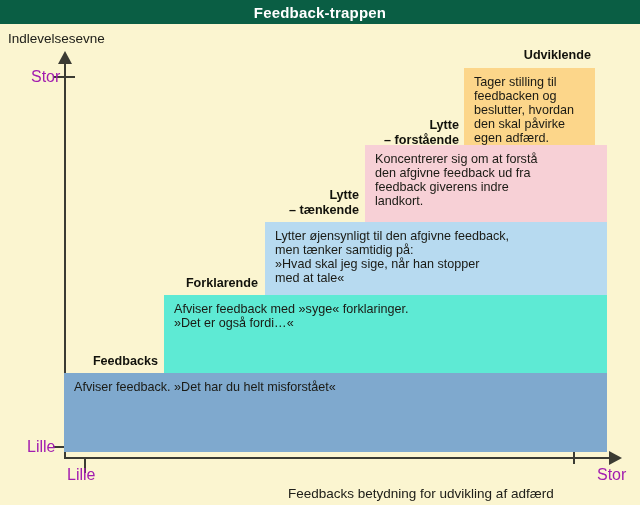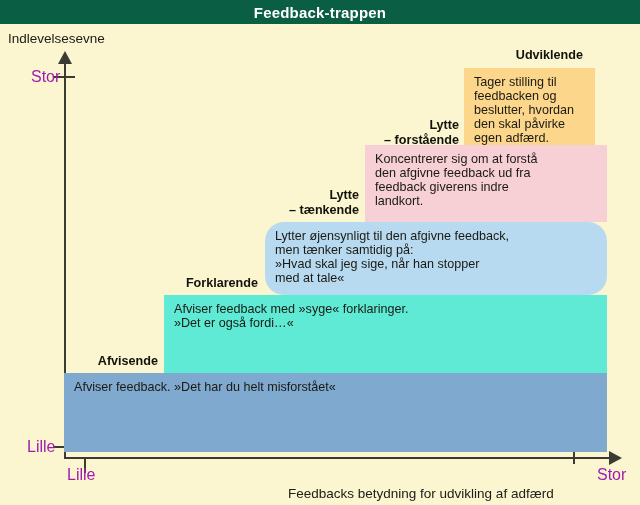--- a/index.html
+++ b/index.html
@@ -138,21 +138,21 @@
   .step-0 { left: 64px;  top: 373px; width: 543px; height: 79px;  background: #7fa9ce; }
   .step-1 { left: 164px; top: 295px; width: 443px; height: 78px;  background: #f19c7f; }
   .step-2 { left: 265px; top: 222px; width: 342px; height: 73px;  background: #b7daf0; }
   .step-3 { left: 365px; top: 145px; width: 242px; height: 77px;  background: #f7d0d6; }
   .step-4 { left: 464px; top: 68px;  width: 131px; height: 77px;  background: #fcd68a; }
 
   .lbl-0 { left: 0px;   top: 354px; width: 158px; }
   .lbl-1 { left: 0px;   top: 276px; width: 258px; text-align: right; }
   .lbl-2 { left: 0px;   top: 188px; width: 359px; }
   .lbl-3 { left: 0px;   top: 118px; width: 459px; }
-  .lbl-4 { left: 0px;   top: 48px;  width: 583px; }
+  .lbl-4 { left: 8px;   top: 48px;  width: 583px; }
 </style>
 </head>
 <body>
 
 <div id="stage" style="background: rgb(251, 245, 208);">
 
   <div class="titlebar" style="background: rgb(10, 94, 68);">
     <div class="title">Feedback-trappen</div>
   </div>
 
@@ -167,34 +167,34 @@
   <div class="tick-h tick-ystor"></div>
   <div class="tick-h tick-ylille"></div>
   <div class="tick-v tick-xlille"></div>
   <div class="tick-v tick-xstor"></div>
 
   <div class="axis-label lbl-ystor">Stor</div>
   <div class="axis-label lbl-ylille">Lille</div>
   <div class="axis-label lbl-xlille">Lille</div>
   <div class="axis-label lbl-xstor">Stor</div>
 
-  <div class="step-label lbl-0">Afvisende</div>
+  <div class="step-label lbl-0">Feedbacks</div>
   <div class="step step-0" style="background: rgb(127, 169, 206);">
     <div class="step-text">Afviser feedback. »Det har du helt misforstået«</div>
   </div>
 
   <div class="step-label lbl-1">Forklarende</div>
   <div class="step step-1" style="background: #5eead4;">
     <div class="step-text">Afviser feedback med »syge« forklaringer.
 »Det er også fordi…«</div>
   </div>
 
   <div class="step-label lbl-2">Lytte
 – tænkende</div>
-  <div class="step step-2" style="background: rgb(183, 218, 240); border-radius: 19px;">
+  <div class="step step-2" style="background: rgb(183, 218, 240);">
     <div class="step-text">Lytter øjensynligt til den afgivne feedback,
 men tænker samtidig på:
 »Hvad skal jeg sige, når han stopper
 med at tale«</div>
   </div>
 
   <div class="step-label lbl-3">Lytte
 – forstående</div>
   <div class="step step-3" style="background: rgb(247, 208, 214);">
     <div class="step-text">Koncentrerer sig om at forstå

